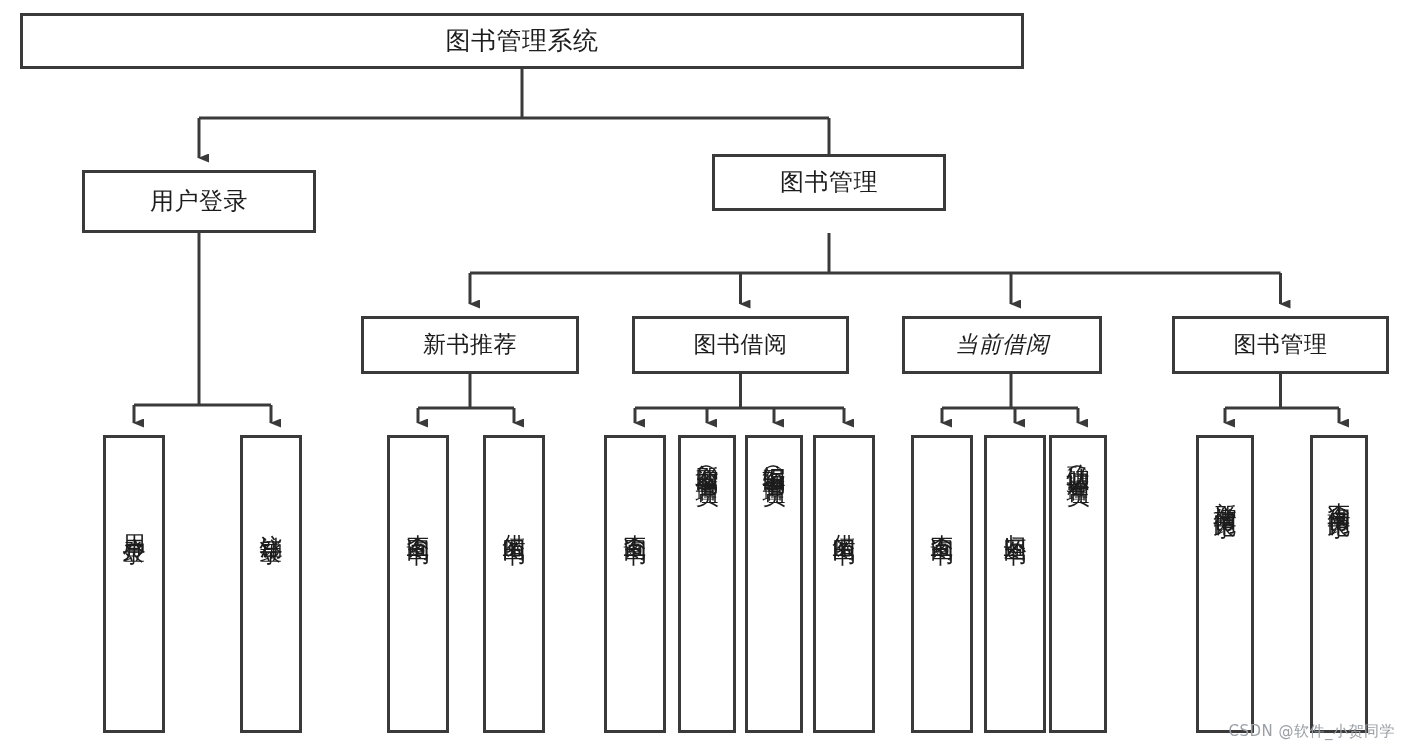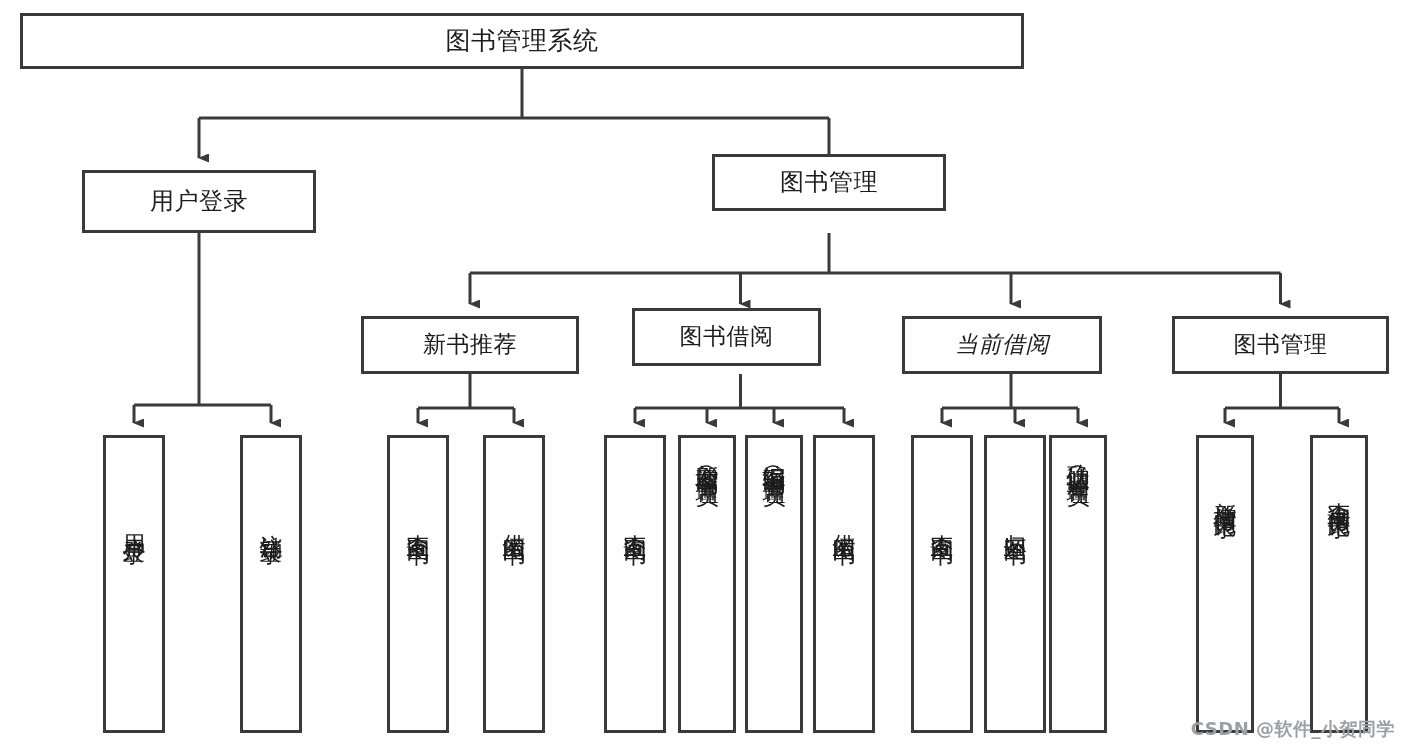--- a/index.html
+++ b/index.html
@@ -68,25 +68,24 @@
   .leaf.mid .node-label {
     margin-top: 46px;
   }
   .leaf.tall .node-label {
     margin-top: 8px;
   }
   #watermark {
     position: absolute;
     right: 10px;
     bottom: 6px;
-    font-size: 18px;
+    font-size: 15px;
     color: #9aa0a6;
     letter-spacing: 0.5px;
     white-space: nowrap;
-    font-weight: bold;
   }
 </style>
 </head>
 <body>
 
 <div id="canvas">
   <svg id="edges" viewBox="0 0 1405 747" xmlns="http://www.w3.org/2000/svg">
     <defs>
       <marker id="arrowhead" markerWidth="9" markerHeight="11" refX="4.5" refY="10" orient="auto" markerUnits="userSpaceOnUse">
         <path d="M 0 0 L 9 0 L 4.5 11 Z" fill="#3a3a3a"></path>
@@ -135,21 +134,21 @@
       </div>
       <div class="node lvl2" style="left: 82px; top: 170px; width: 234px; height: 63px;">
         <span class="node-label">用户登录</span>
       </div>
       <div class="node lvl2" style="left: 712px; top: 154px; width: 234px; height: 57px;">
         <span class="node-label">图书管理</span>
       </div>
       <div class="node lvl3" style="left: 361px; top: 316px; width: 218px; height: 58px; align-items: center;">
         <span class="node-label">新书推荐</span>
       </div>
-      <div class="node lvl3" style="left: 632px; top: 308px; width: 189px; height: 58px;">
+      <div class="node lvl3" style="left: 632px; top: 316px; width: 217px; height: 58px;">
         <span class="node-label">图书借阅</span>
       </div>
       <div class="node lvl3" style="left: 902px; top: 316px; width: 200px; height: 58px; font-style: italic;">
         <span class="node-label">当前借阅</span>
       </div>
       <div class="node lvl3" style="left: 1172px; top: 316px; width: 217px; height: 58px;">
         <span class="node-label">图书管理</span>
       </div>
       <div class="node leaf short" style="left: 103px; top: 435px; width: 62px; height: 298px;">
         <span class="node-label">用户登录</span>

